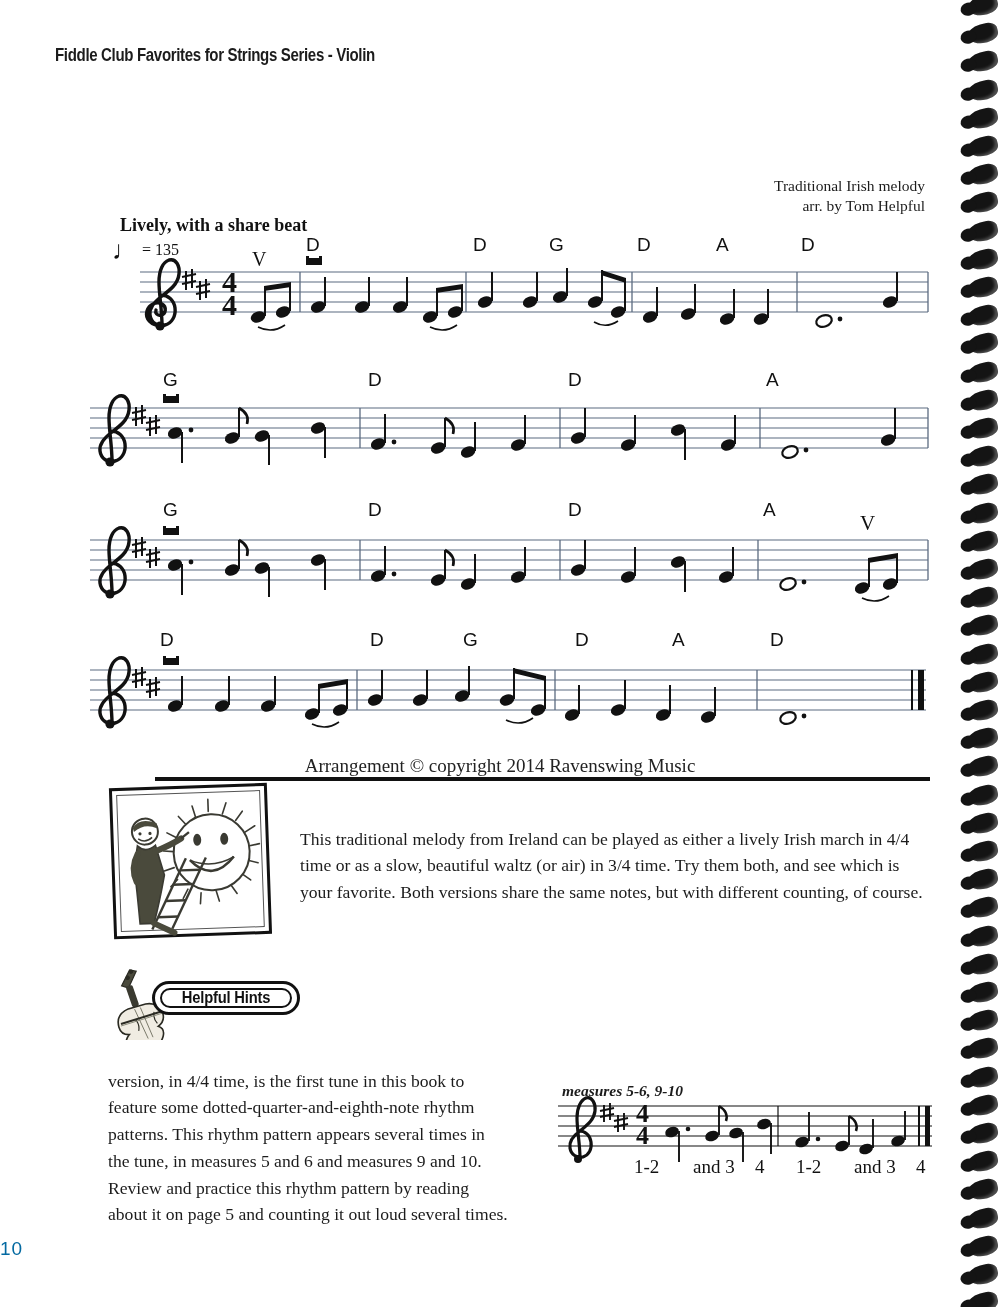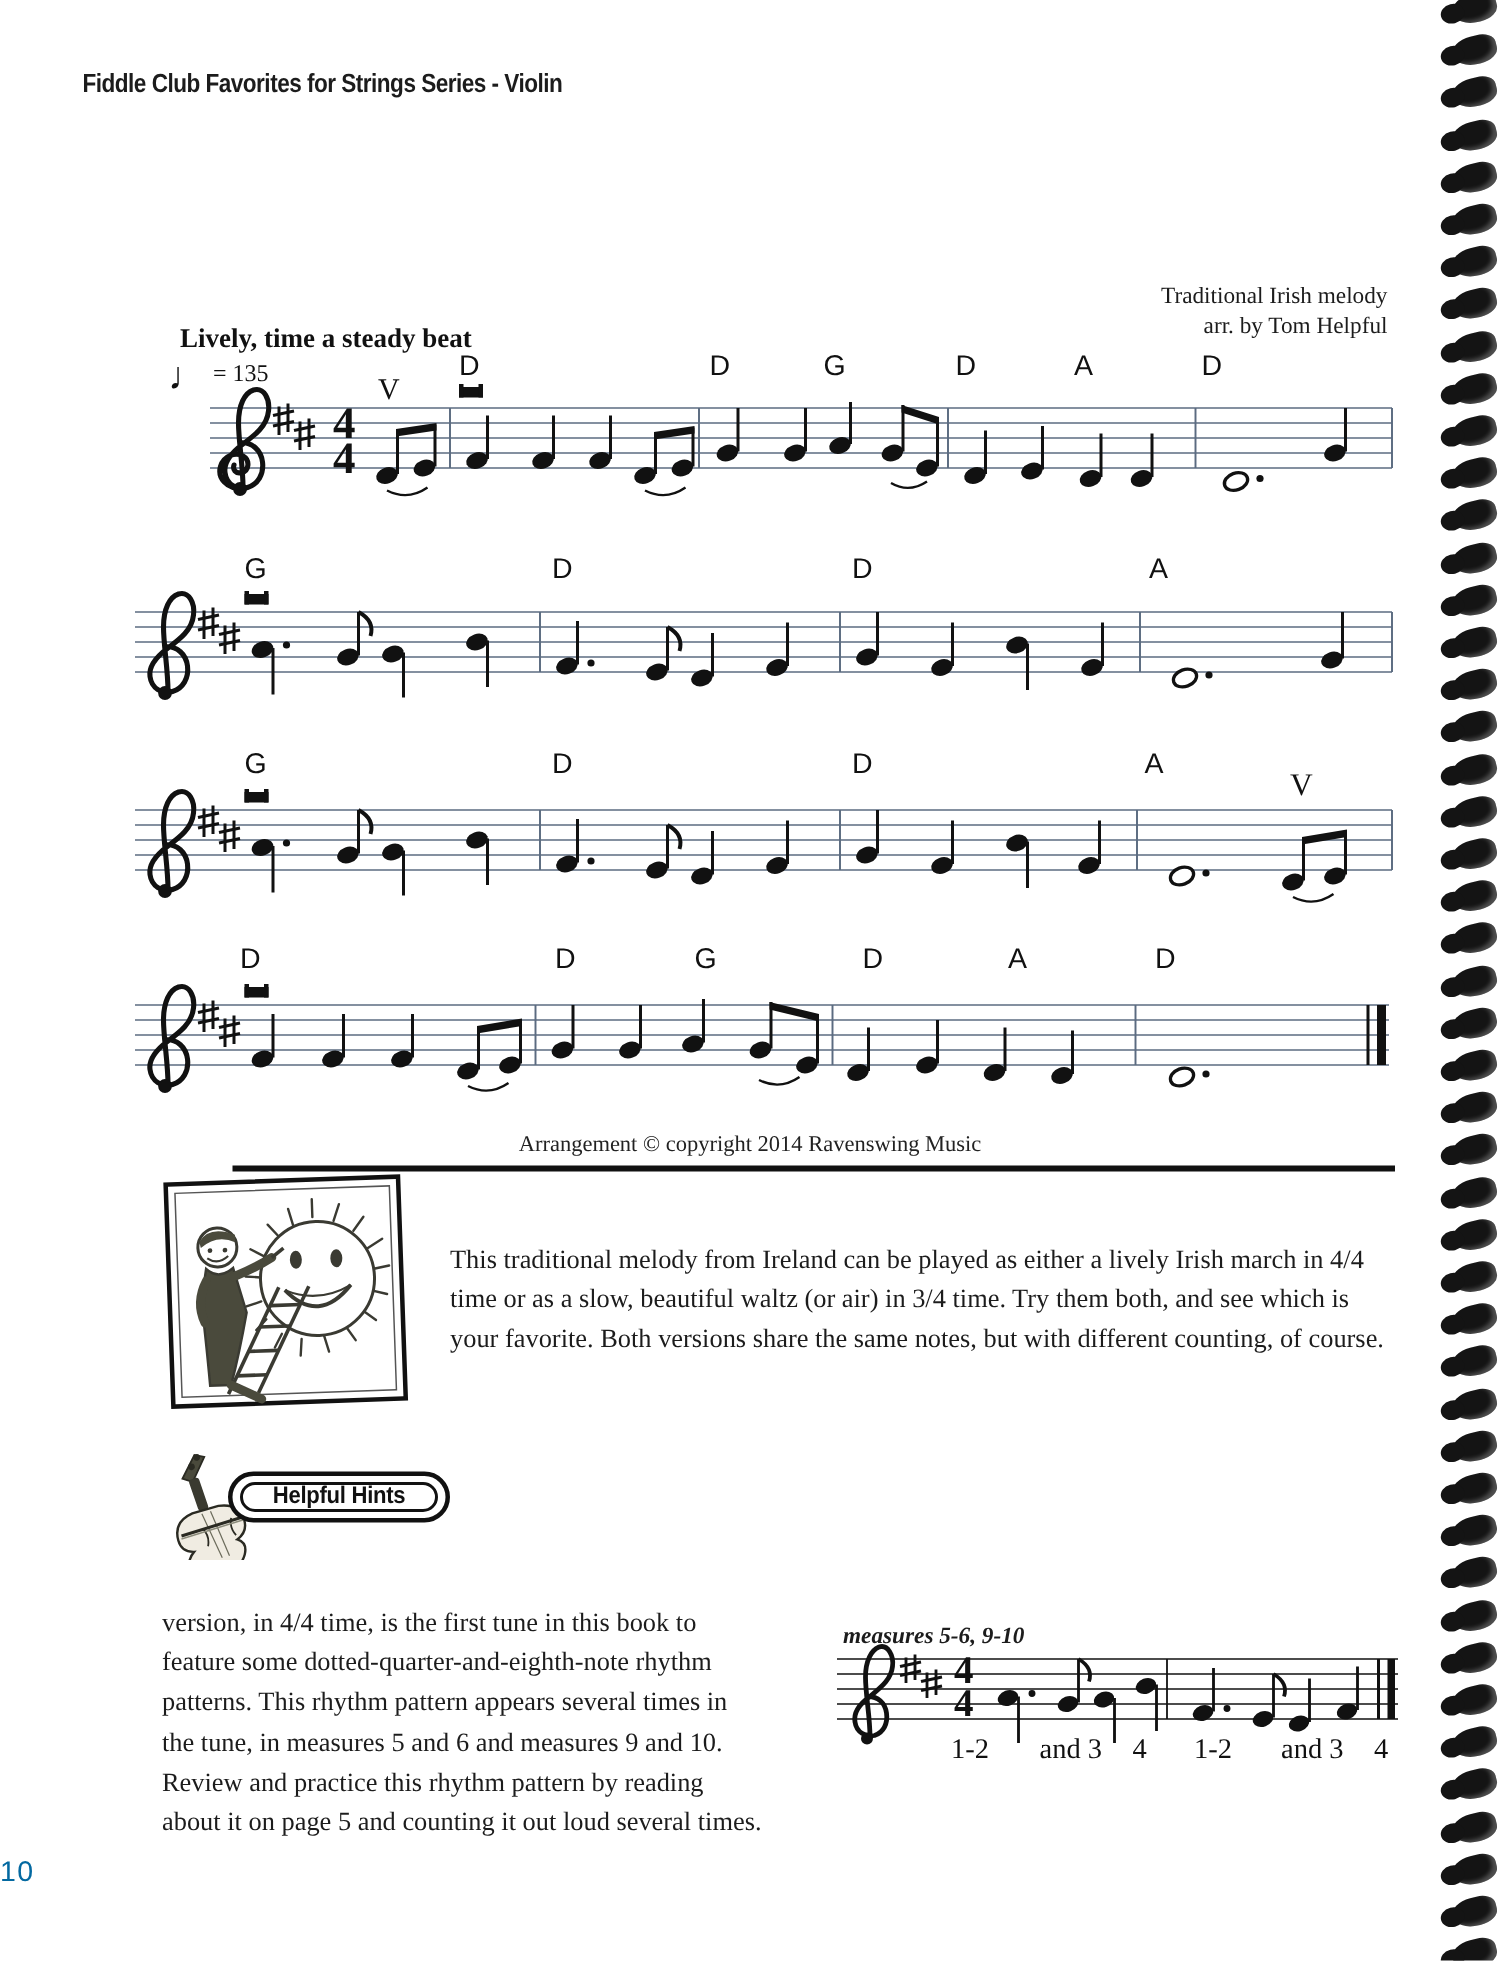--- a/index.html
+++ b/index.html
@@ -28,21 +28,20 @@
   .title {
     position:absolute; left:0; right:80px; top:118px;
     text-align:center;
     font-size:40px; font-weight:400;
     color:#141414; letter-spacing:0.3px;
   }
   .credits {
     position:absolute; right:75px; top:176px;
     text-align:right; font-size:15.5px; line-height:1.32;
     color:#1c1c1c;
-    margin-top:12px;
   }
 
   
   .tempo-text {
     position:absolute; left:120px; top:215px;
     font-weight:bold; font-size:18px; color:#111;
   }
   .tempo-bpm {
     position:absolute; left:112px; top:241px;
     font-size:16px; color:#111;
@@ -56,21 +55,21 @@
   .chord {
     position:absolute;
     font-family:"Liberation Sans", sans-serif;
     font-size:19px; color:#111; line-height:1;
   }
   .bowmark { position:absolute; color:#111; }
 
   
   .copyright {
     position:absolute; left:0; right:0; top:755px;
-    text-align:center; font-size:15px; color:#222;
+    text-align:center; font-size:19px; color:#222;
   }
   .rule {
     position:absolute; left:155px; top:777px;
     width:775px; height:4px; background:#111;
   }
 
   
   .cartoon {
     position:absolute; left:108px; top:782px;
     width:168px; height:160px;
@@ -147,21 +146,21 @@
 
 <div class="page">
 
   <div class="runhead">Fiddle Club Favorites for Strings Series - Violin</div>
 
   <div class="credits">
     <div>Traditional Irish melody</div>
     <div>arr. by Tom Helpful</div>
   </div>
 
-  <div class="tempo-text">Lively, time a steady beat</div>
+  <div class="tempo-text">Lively, with a share beat</div>
   <div class="tempo-bpm">
     <span class="qnote-glyph">♩</span>
     <span>= 135</span>
   </div>
 
   <div class="system" style="left:0;top:230px;width:1000px;height:110px;">
     <div class="chord" style="left:306px;top:5px;">D</div>
     <div class="chord" style="left:473px;top:5px;">D</div>
     <div class="chord" style="left:549px;top:5px;">G</div>
     <div class="chord" style="left:637px;top:5px;">D</div>

